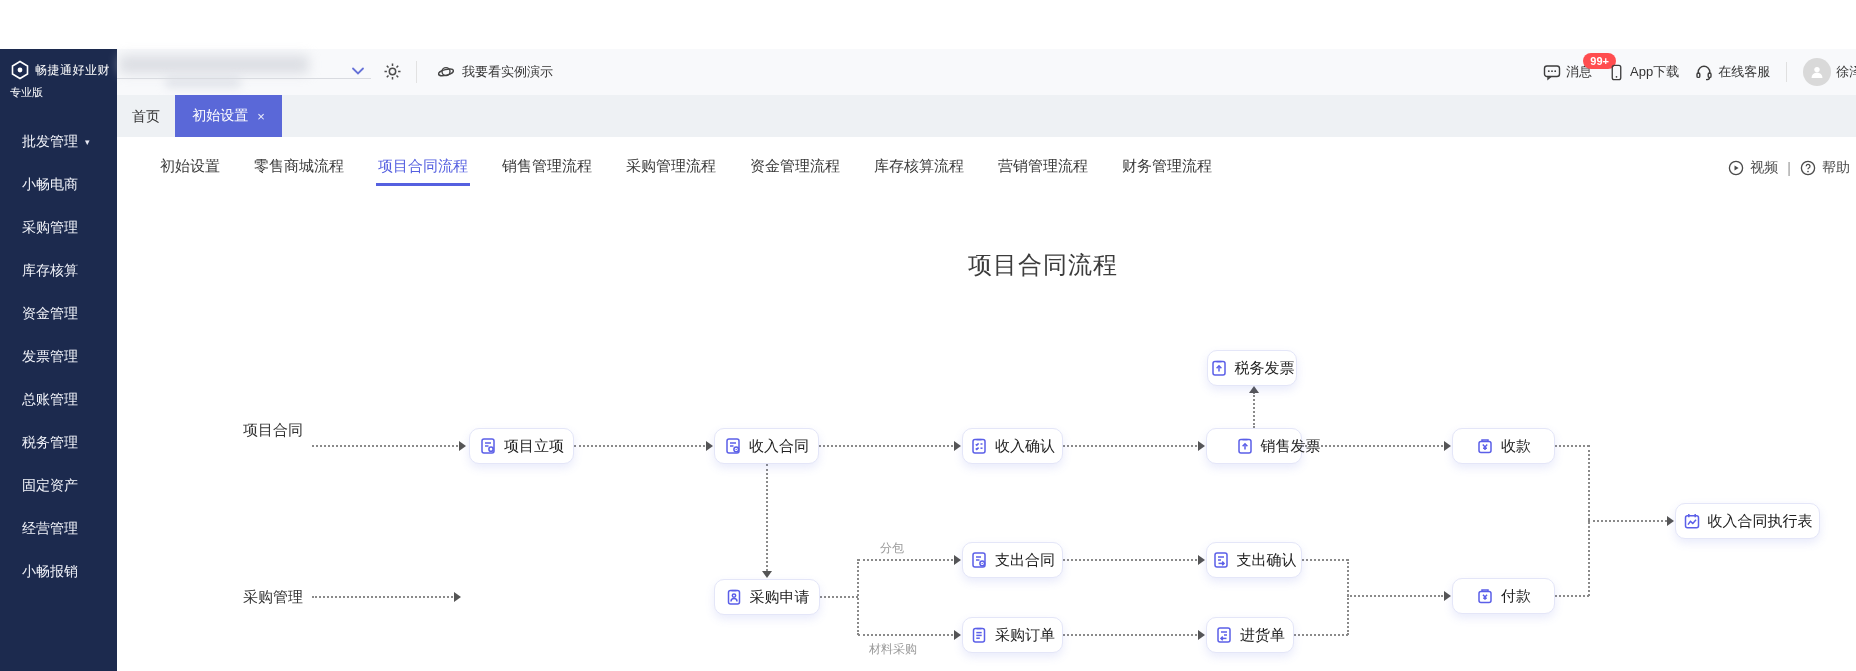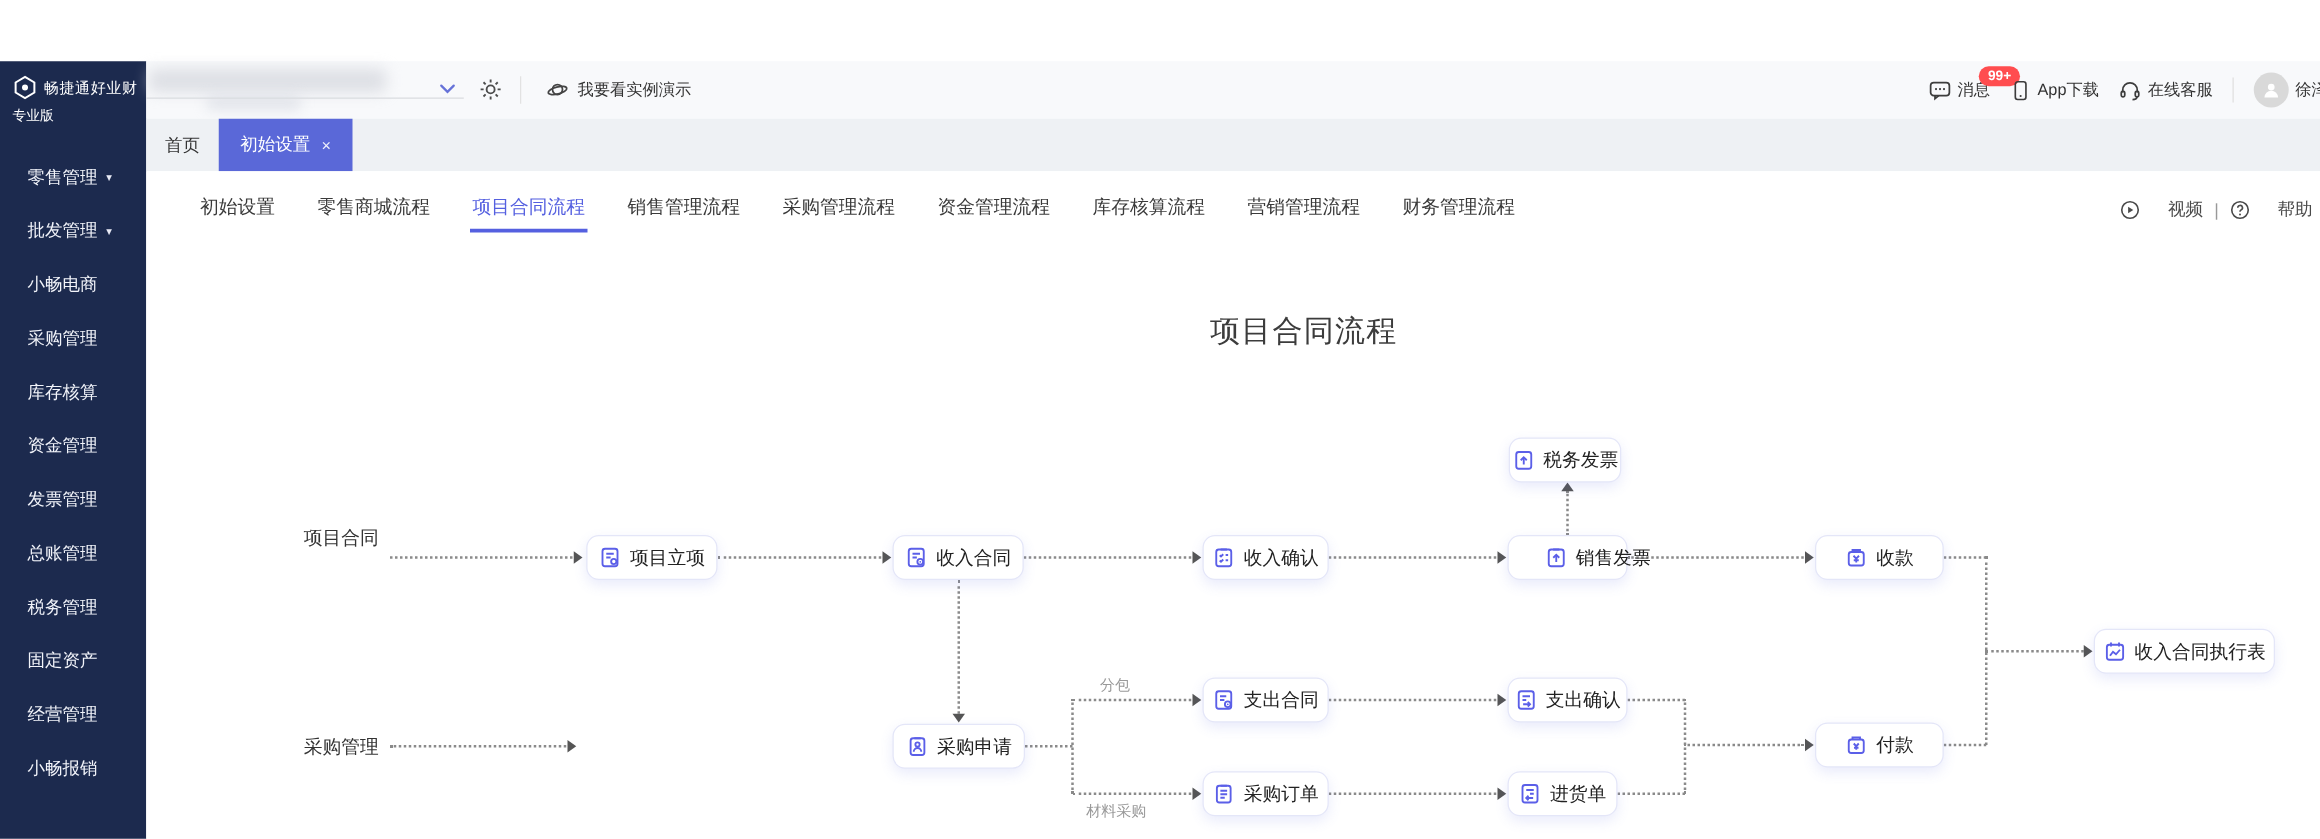--- a/index.html
+++ b/index.html
@@ -39,21 +39,21 @@
   .tab-home { position:absolute; left:0; top:0; width:58px; height:42px; line-height:42px; text-align:center; font-size:14px; color:#333; cursor:pointer; }
   .tab-active { position:absolute; left:58px; top:0; width:107px; height:42px; background:#5a68d8; color:#fff; font-size:14px; display:flex; align-items:center; justify-content:center; gap:9px; cursor:pointer; }
   .tab-close { font-size:13px; opacity:.9; cursor:pointer; }
 
   
   .content { position:absolute; left:117px; top:121px; width:1739px; height:550px; background:#fff; }
   .subnav { position:absolute; left:41px; top:12px; display:flex; gap:30px; }
   .subnav-item { height:37px; line-height:34px; font-size:15px; color:#3a3a3a; border-bottom:3px solid transparent; padding:0 2px; cursor:pointer; white-space:nowrap; }
   .subnav-item.active { color:#5560e0; border-bottom-color:#5560e0; }
   .navright { position:absolute; right:6px; top:12px; height:37px; display:flex; align-items:center; gap:9px; font-size:14px; color:#4a4a4a; }
-  .navright .vi { display:flex; align-items:center; gap:22px; cursor:pointer; }
+  .navright .vi { display:flex; align-items:center; gap:6px; cursor:pointer; }
   .navright .sep { color:#999; }
   .flow-title { position:absolute; left:726px; top:112px; width:400px; text-align:center; font-size:24px; color:#3c3c3c; font-weight:500; letter-spacing:1px; }
 
   
   .rowlabel { position:absolute; font-size:15px; color:#333; font-weight:500; white-space:nowrap; }
   .node { position:absolute; height:36px; background:#fff; border:1px solid #e4e6f8; border-radius:10px; box-shadow:0 4px 10px rgba(100,110,230,.14); display:flex; align-items:center; justify-content:center; gap:7px; font-size:15px; color:#222; cursor:pointer; white-space:nowrap; }
   .node svg { color:#5b5fe8; flex:0 0 auto; }
   .hline { position:absolute; border-top:2px dotted #8a8a8a; height:0; }
   .vline { position:absolute; border-left:2px dotted #8a8a8a; width:0; }
   .ar { position:absolute; width:0; height:0; }
@@ -70,21 +70,20 @@
   <div class="sidebar">
     <div class="logo-row">
       <svg width="20" height="20" viewBox="0 0 20 20" fill="none" stroke="#fff" stroke-width="1.6">
         <path d="M10 1.5 L17.5 6 L17.5 14 L10 18.5 L2.5 14 L2.5 6 Z"></path>
         <circle cx="10" cy="10" r="2.4" fill="#fff" stroke="none"></circle>
       </svg>
       <span class="brand">畅捷通好业财</span>
     </div>
     <div class="edition">专业版</div>
     <div class="side-menu">
-      <div class="side-item"><span>零售管理</span><span class="caret">▾</span></div>
       <div class="side-item"><span>批发管理</span><span class="caret">▾</span></div>
       <div class="side-item"><span>小畅电商</span></div>
       <div class="side-item"><span>采购管理</span></div>
       <div class="side-item"><span>库存核算</span></div>
       <div class="side-item"><span>资金管理</span></div>
       <div class="side-item"><span>发票管理</span></div>
       <div class="side-item"><span>总账管理</span></div>
       <div class="side-item"><span>税务管理</span></div>
       <div class="side-item"><span>固定资产</span></div>
       <div class="side-item"><span>经营管理</span></div>

